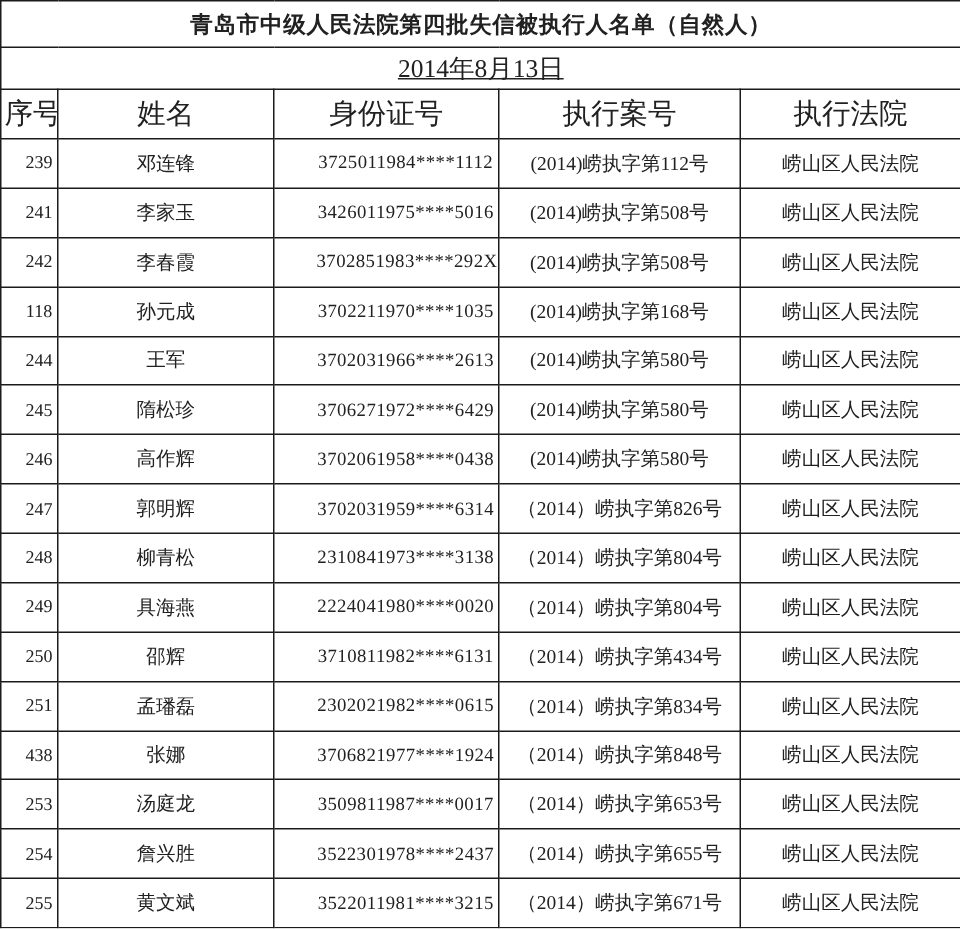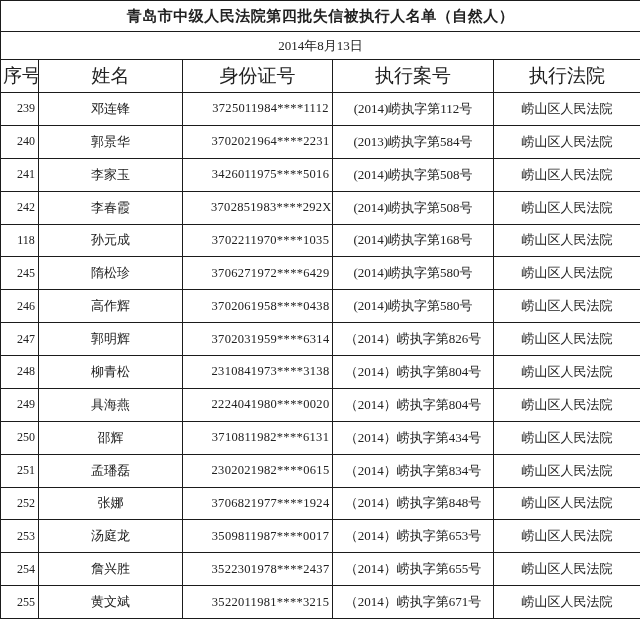--- a/index.html
+++ b/index.html
@@ -31,21 +31,22 @@
   }
   tr.title-row td {
     height: 30px;
     font-family: "Liberation Sans", "DejaVu Sans", sans-serif;
     font-weight: bold;
     font-size: 15px;
     letter-spacing: 0.5px;
   }
   tr.date-row td {
     height: 27px;
-    font-size: 13px;
+    font-size: 17px;
+    text-decoration: underline;
   }
   tr.header-row th {
     height: 32px;
     font-size: 19px;
     font-weight: normal;
   }
   tr.data-row td {
     font-size: 13px;
   }
   tr.data-row td.cell-serial { font-size: 12px; padding-left: 15px; }
@@ -78,45 +79,45 @@
         <th>执行法院</th>
       </tr>
     <tr class="data-row">
     <td class="cell-serial">239</td>
     <td class="cell-name">邓连锋</td>
     <td class="cell-id">3725011984****1112</td>
     <td class="cell-case">(2014)崂执字第112号</td>
     <td class="cell-court">崂山区人民法院</td>
   </tr>
         <tr class="data-row">
-    <td class="cell-serial">240</td>
-    <td class="cell-name">郭景华</td>
-    <td class="cell-id">3702021964****2231</td>
-    <td class="cell-case">(2013)崂执字第584号</td>
-    <td class="cell-court">崂山区人民法院</td>
-  </tr>
-        <tr class="data-row">
     <td class="cell-serial">241</td>
     <td class="cell-name">李家玉</td>
     <td class="cell-id">3426011975****5016</td>
     <td class="cell-case">(2014)崂执字第508号</td>
     <td class="cell-court">崂山区人民法院</td>
   </tr>
         <tr class="data-row">
     <td class="cell-serial">242</td>
     <td class="cell-name">李春霞</td>
     <td class="cell-id">3702851983****292X</td>
     <td class="cell-case">(2014)崂执字第508号</td>
     <td class="cell-court">崂山区人民法院</td>
   </tr>
         <tr class="data-row">
     <td class="cell-serial">118</td>
     <td class="cell-name">孙元成</td>
     <td class="cell-id">3702211970****1035</td>
     <td class="cell-case">(2014)崂执字第168号</td>
+    <td class="cell-court">崂山区人民法院</td>
+  </tr>
+        <tr class="data-row">
+    <td class="cell-serial">244</td>
+    <td class="cell-name">王军</td>
+    <td class="cell-id">3702031966****2613</td>
+    <td class="cell-case">(2014)崂执字第580号</td>
     <td class="cell-court">崂山区人民法院</td>
   </tr>
         <tr class="data-row">
     <td class="cell-serial">245</td>
     <td class="cell-name">隋松珍</td>
     <td class="cell-id">3706271972****6429</td>
     <td class="cell-case">(2014)崂执字第580号</td>
     <td class="cell-court">崂山区人民法院</td>
   </tr>
         <tr class="data-row">
@@ -155,21 +156,21 @@
     <td class="cell-court">崂山区人民法院</td>
   </tr>
         <tr class="data-row">
     <td class="cell-serial">251</td>
     <td class="cell-name">孟璠磊</td>
     <td class="cell-id">2302021982****0615</td>
     <td class="cell-case">（2014）崂执字第834号</td>
     <td class="cell-court">崂山区人民法院</td>
   </tr>
         <tr class="data-row">
-    <td class="cell-serial">252</td>
+    <td class="cell-serial">438</td>
     <td class="cell-name">张娜</td>
     <td class="cell-id">3706821977****1924</td>
     <td class="cell-case">（2014）崂执字第848号</td>
     <td class="cell-court">崂山区人民法院</td>
   </tr>
         <tr class="data-row">
     <td class="cell-serial">253</td>
     <td class="cell-name">汤庭龙</td>
     <td class="cell-id">3509811987****0017</td>
     <td class="cell-case">（2014）崂执字第653号</td>

